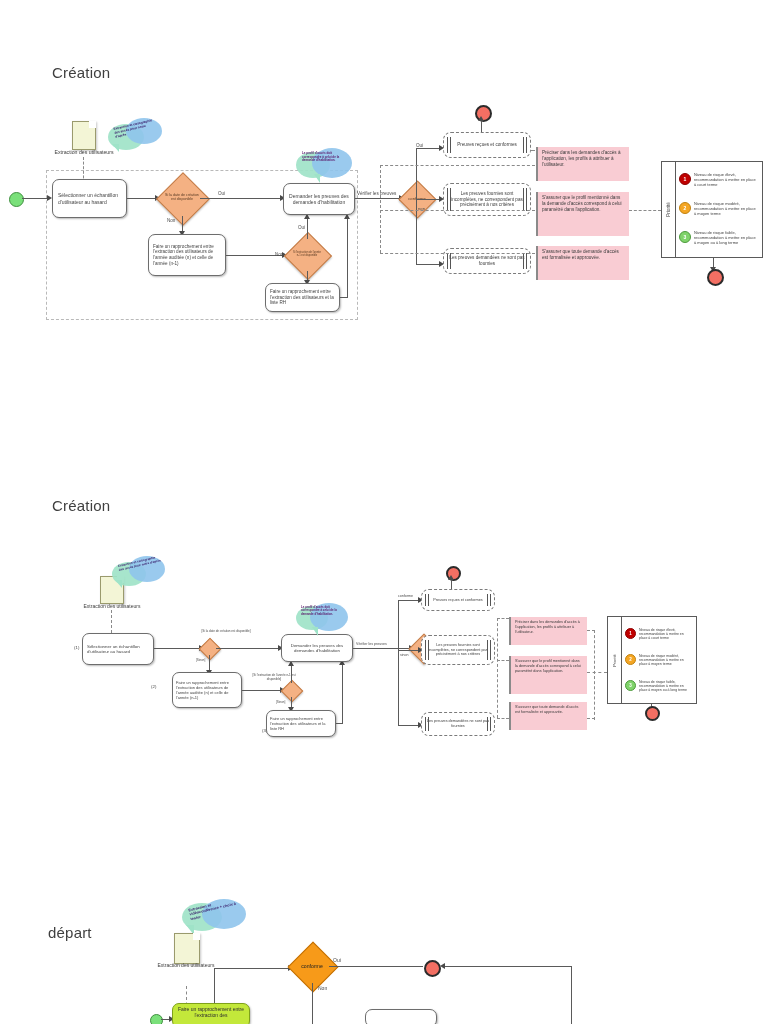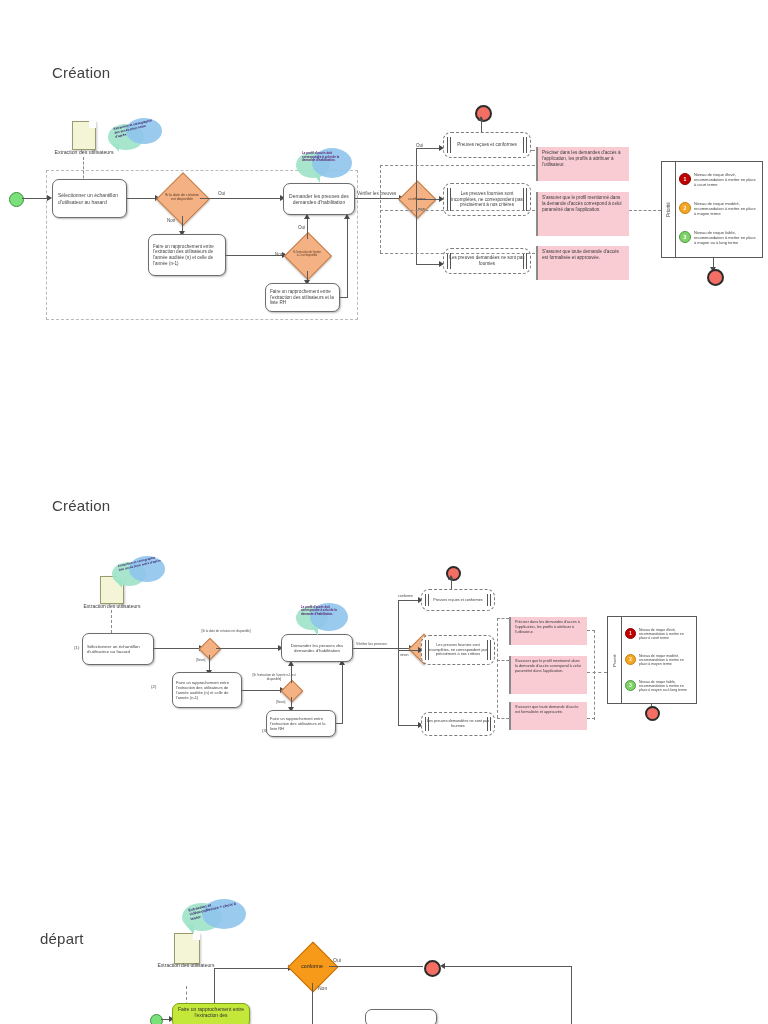--- a/index.html
+++ b/index.html
@@ -351,21 +351,21 @@
     </div>
 
     <div class="ln lnv" style="left:651px;top:704px;height:8px;"></div>
     <div class="arw arw-d" style="left:648px;top:710px;"></div>
     <div class="endnode" style="left:645px;top:706px;width:11px;height:11px;"></div>
   </div>
 </div>
 
 <div class="page">
 
-  <div class="slide-title" style="left:40px;top:924px;margin-top:6px;">départ</div>
+  <div class="slide-title" style="left:48px;top:924px;">départ</div>
 
   <div class="diag">
 
     <div class="callout" style="left:182px;top:899px;width:66px;height:36px;">
       <div class="blob g" style="left:0px;top:4px;width:40px;height:28px;"></div>
       <div class="blob b" style="left:20px;top:0px;width:44px;height:30px;"></div>
       <div class="ctext" style="left:7px;top:4px;width:48px;font-size:3.8px;">Extraction et vidéoconférence + choix à tester</div>
       <div class="tail" style="left:4px;top:26px;border-width:0 8px 10px 0;border-color:transparent #9fe3c8 transparent transparent;"></div>
     </div>
 

